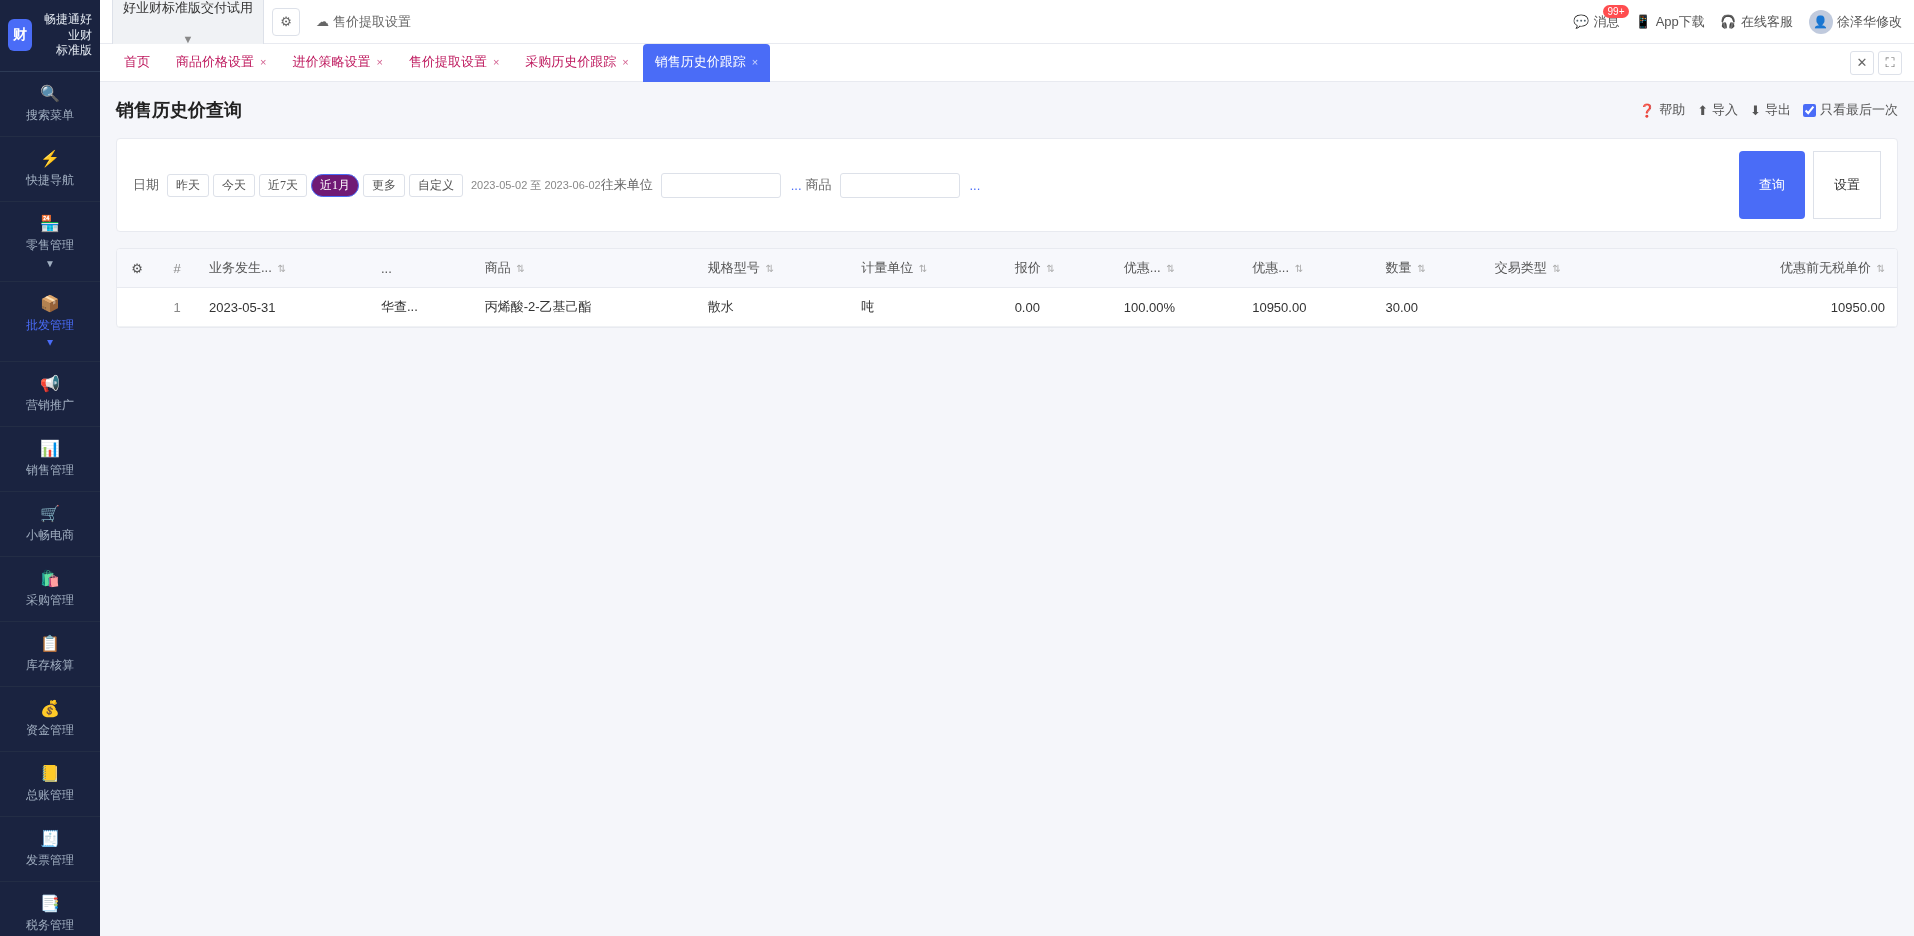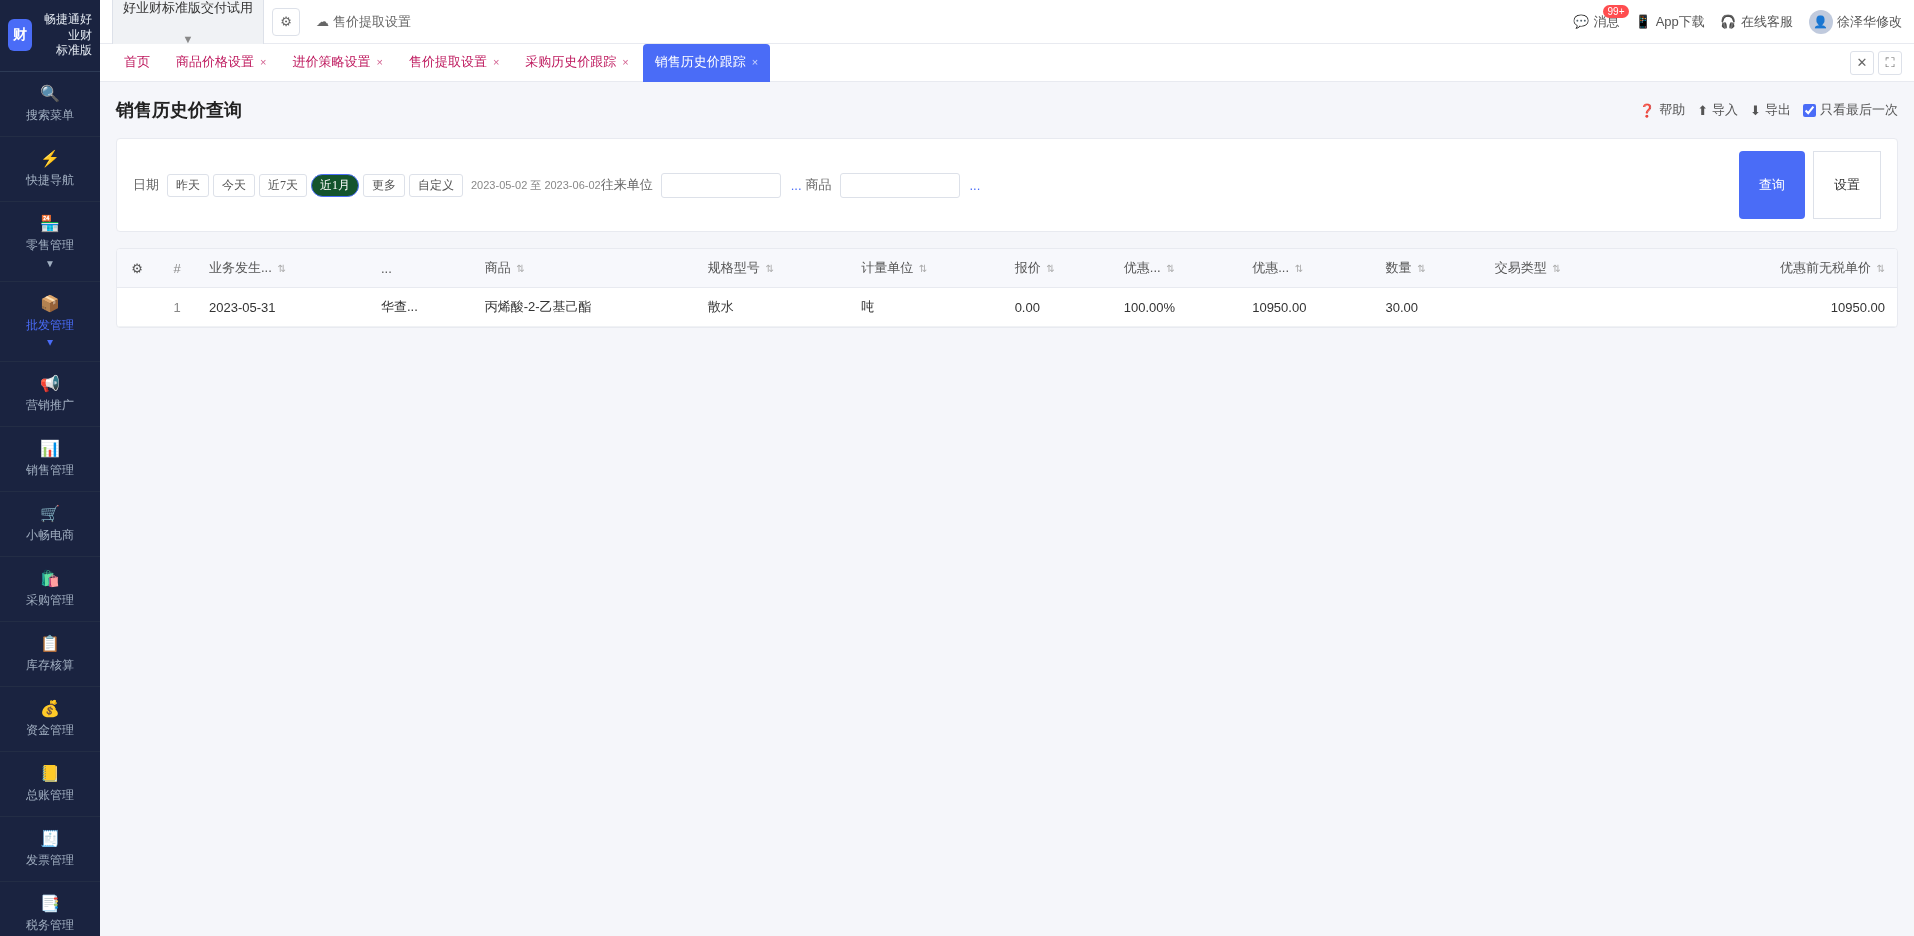--- a/index.html
+++ b/index.html
@@ -263,21 +263,21 @@
       padding: 2px 8px;
       border: 1px solid #dde1e9;
       border-radius: 3px;
       cursor: pointer;
       font-size: 12px;
       color: #555;
       background: #fff;
       font-family: Liberation Serif, serif;
     }
     .date-btn.active {
-      background: #14532d;
+      background: #701a75;
       color: white;
       border-color: #4a6cf7;
       border-radius: 12px;
     }
     .date-range-text {
       font-size: 11px;
       color: #888;
       white-space: nowrap;
     }
     .filter-input-group {

